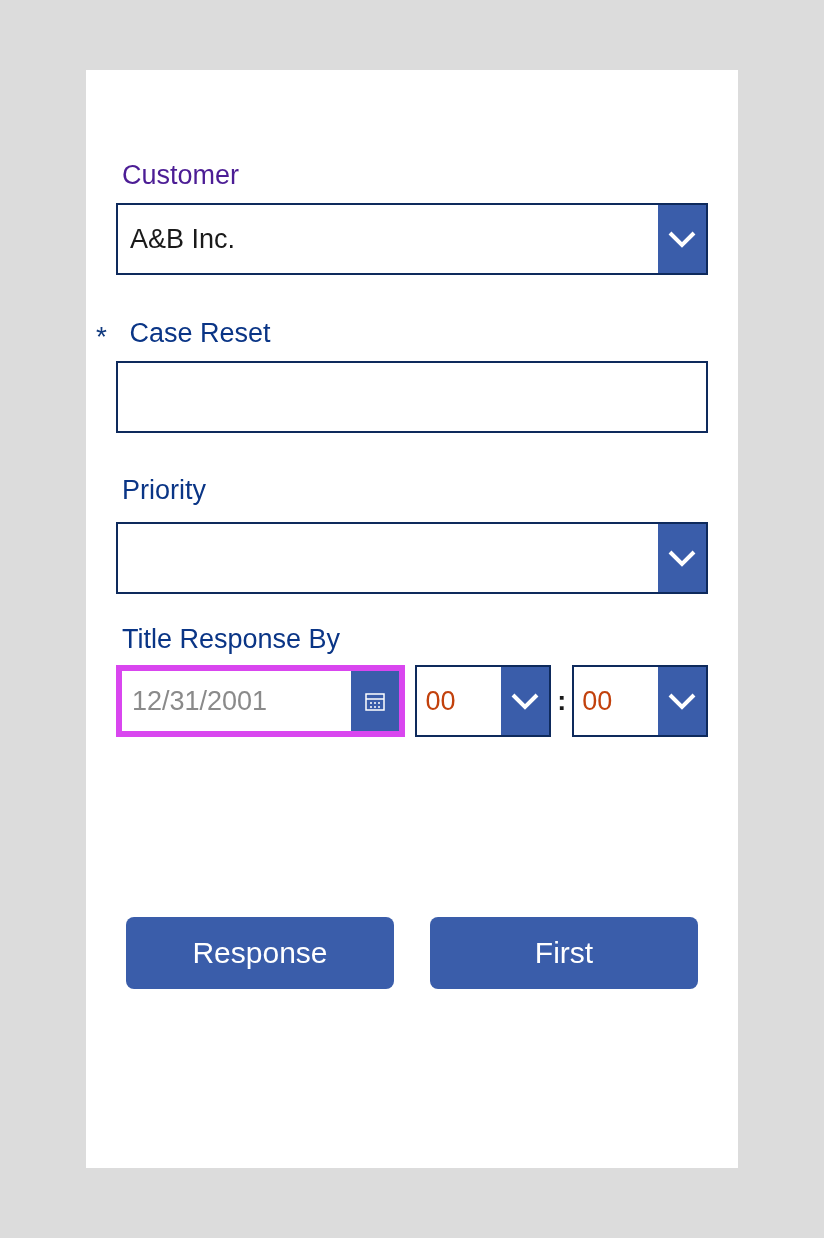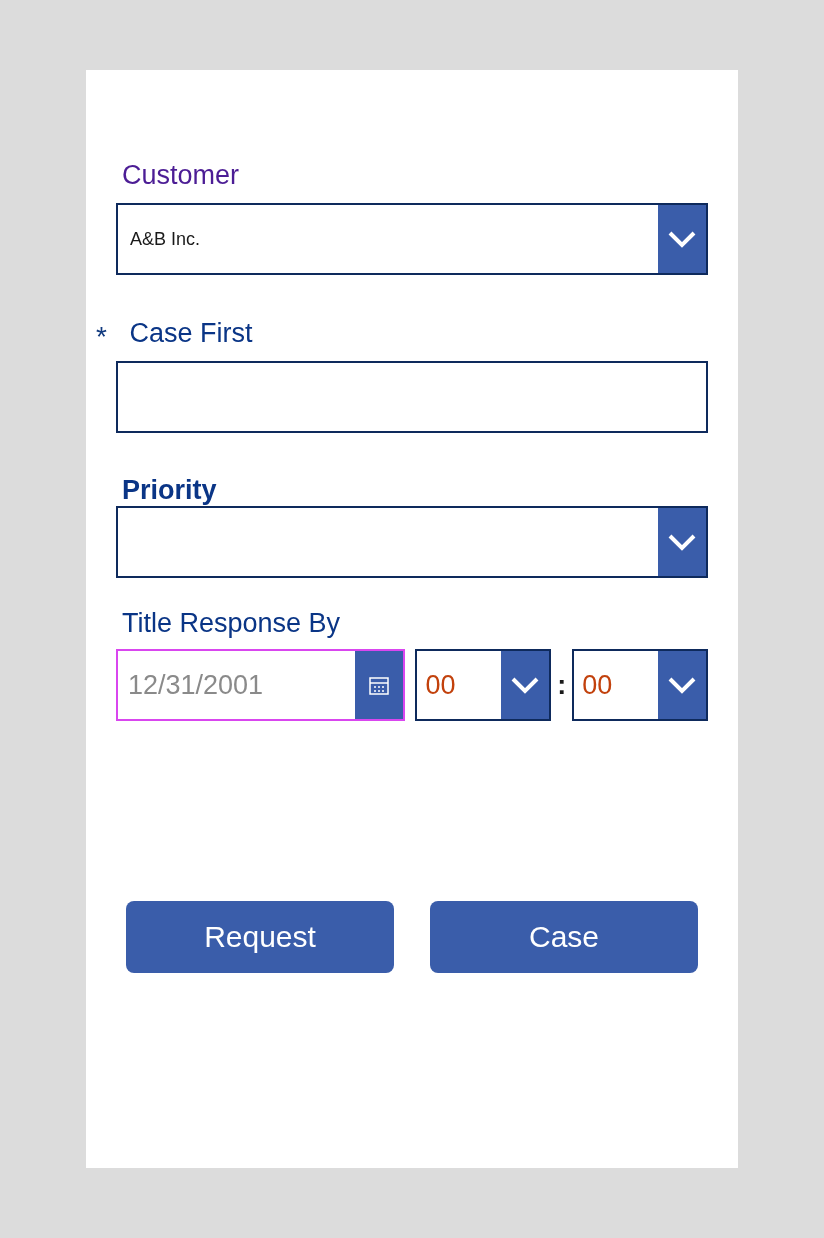--- a/index.html
+++ b/index.html
@@ -43,21 +43,21 @@
       width: 0;
     }
     .select-box {
       display: flex;
       border: 2px solid #0e2a5c;
       height: 72px;
       width: 100%;
     }
     .select-box .select-value {
       flex: 1;
-      font-size: 18px;
+      font-size: 27px;
       color: #1a1a1a;
       padding: 0 12px;
       display: flex;
       align-items: center;
       background: #ffffff;
     }
     .select-trigger {
       width: 48px;
       background: #3a5daa;
       display: flex;
@@ -71,34 +71,33 @@
       width: 100%;
       font-size: 27px;
       padding: 0 12px;
       background: #ffffff;
       outline: none;
     }
     .priority-group {
       margin-bottom: 30px;
     }
     .priority-group .field-label {
-      margin-bottom: 0;
-      font-weight: bold;
+      margin-bottom: 16px;
     }
     .response-group .field-label {
       margin-bottom: 10px;
     }
     .datetime-row {
       display: flex;
       align-items: center;
       gap: 10px;
     }
     .date-box {
       display: flex;
-      border: 2px solid #d946ef;
+      border: 6px solid #d946ef;
       height: 72px;
       width: 290px;
     }
     .date-box .date-value {
       flex: 1;
       font-size: 27px;
       color: #8a8a8a;
       padding: 0 10px;
       display: flex;
       align-items: center;
@@ -175,21 +174,21 @@
         <svg class="chevron-down" viewBox="0 0 30 18">
           <polyline points="3,3 15,15 27,3" fill="none" stroke="#ffffff" stroke-width="4"></polyline>
         </svg>
       </div>
     </div>
   </div>
 
   <div class="field-group">
     <label class="field-label">
       <span class="required-marker">*</span>
-      <span>Case First</span>
+      <span>Case Reset</span>
     </label>
     <input type="text" class="text-input" value="" style="">
   </div>
 
   <div class="field-group priority-group">
     <label class="field-label">Priority</label>
     <div class="select-box">
       <div class="select-value"></div>
       <div class="select-trigger">
         <svg class="chevron-down" viewBox="0 0 30 18">
@@ -231,17 +230,17 @@
         <div class="select-trigger">
           <svg class="chevron-down" viewBox="0 0 30 18">
             <polyline points="3,3 15,15 27,3" fill="none" stroke="#ffffff" stroke-width="4"></polyline>
           </svg>
         </div>
       </div>
     </div>
   </div>
 
   <div class="button-row">
-    <button class="action-button">Request</button>
-    <button class="action-button">Case</button>
+    <button class="action-button">Response</button>
+    <button class="action-button">First</button>
   </div>
 
 </div>
 
 </body></html>

